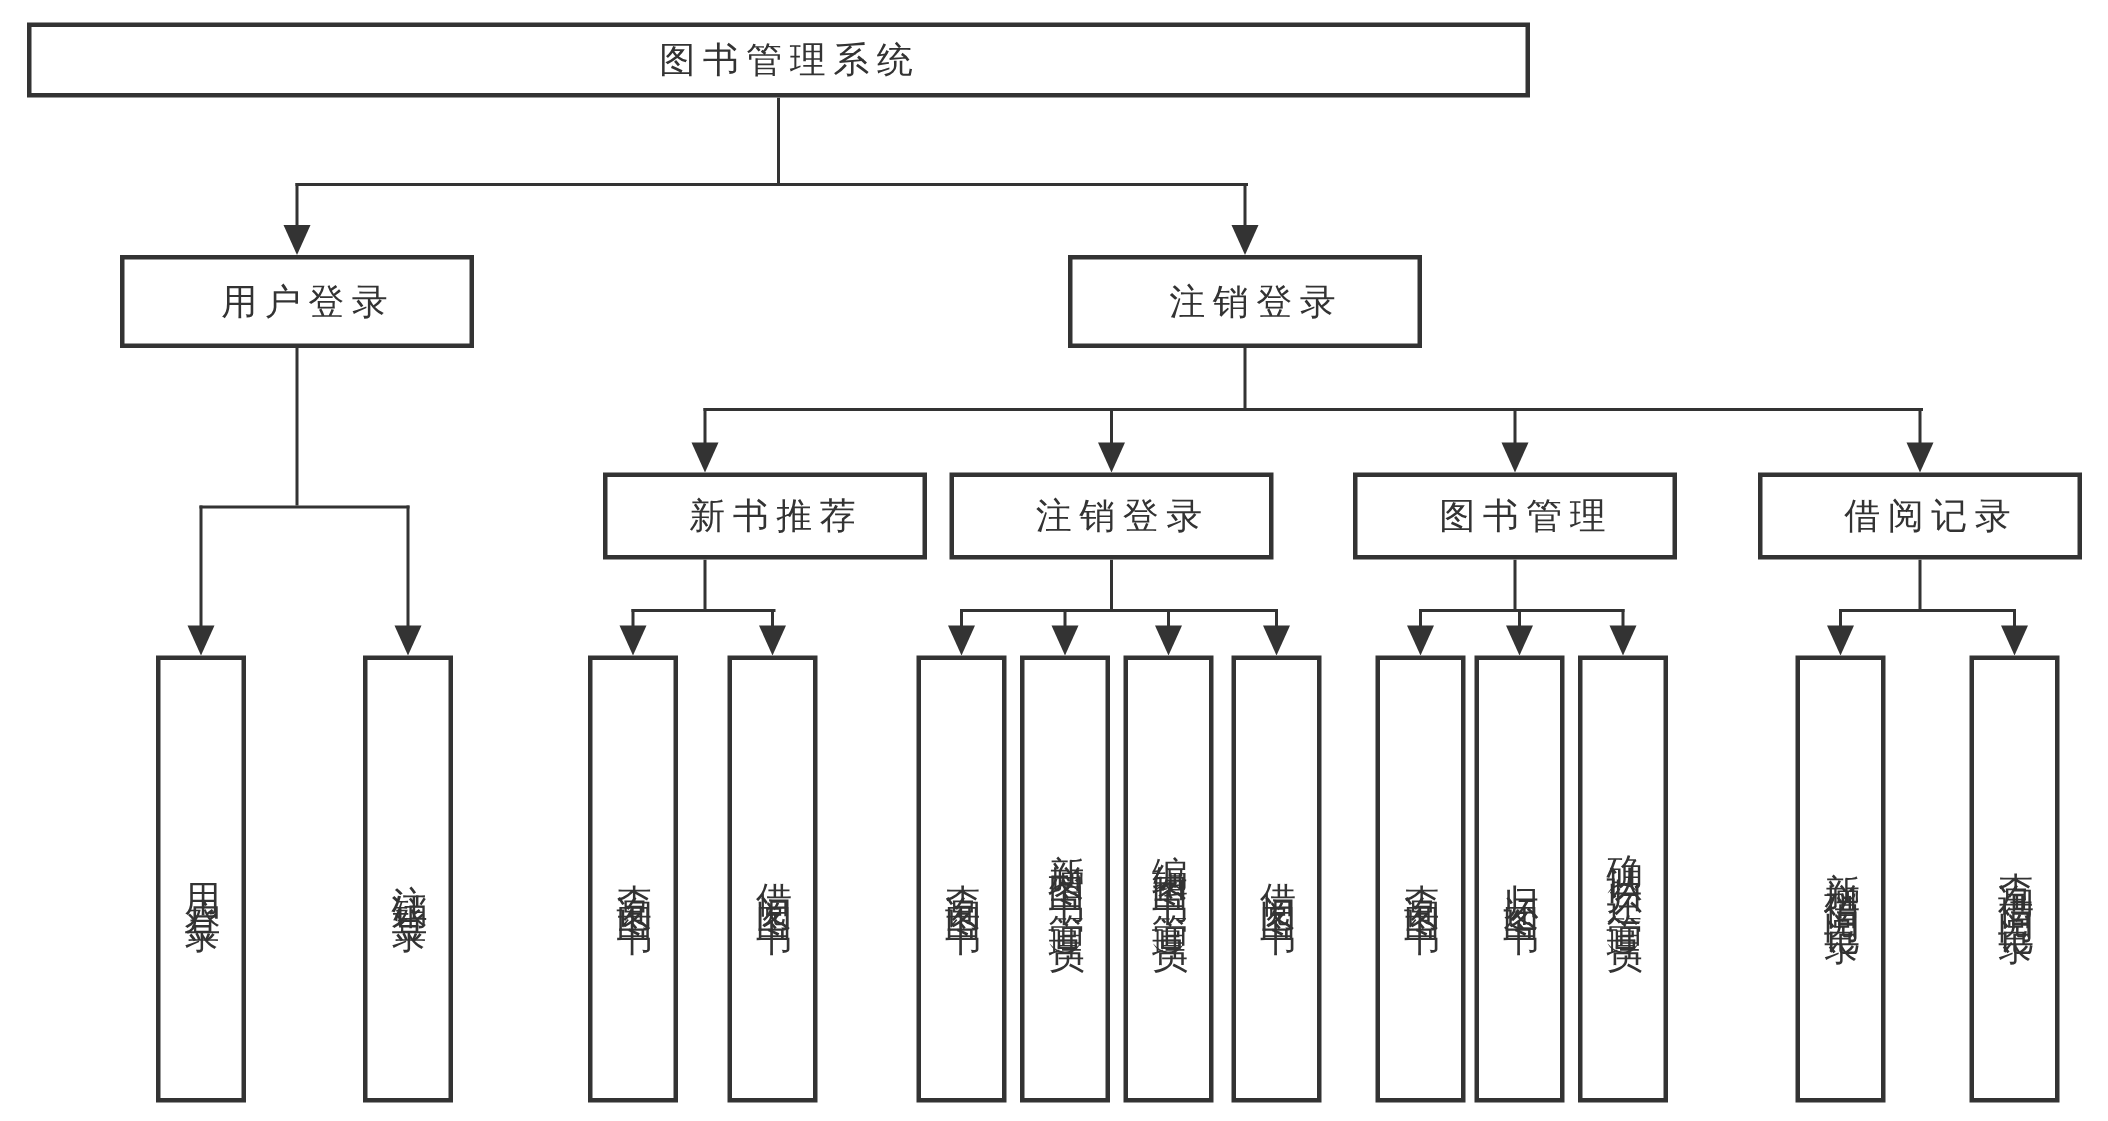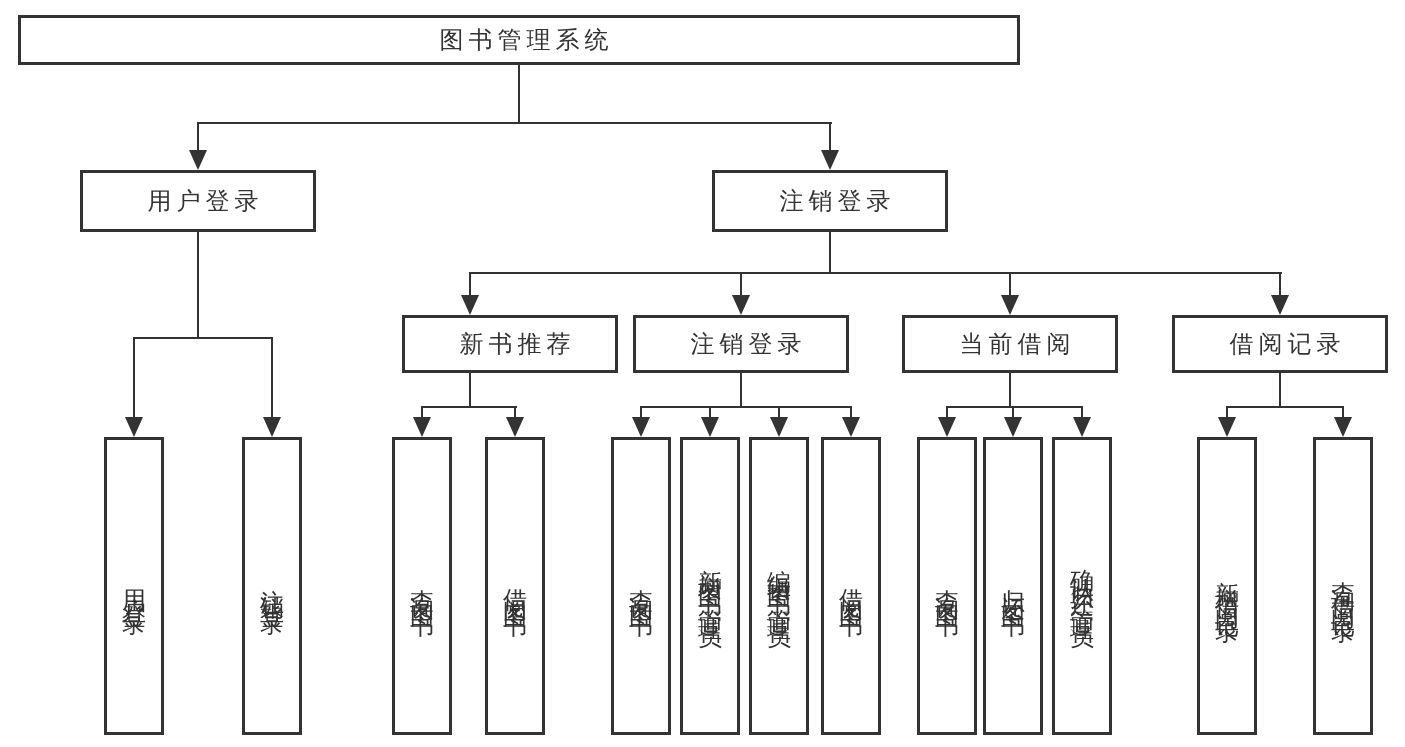--- a/index.html
+++ b/index.html
@@ -65,21 +65,21 @@
 
 <div class="stage">
 
   <div class="box hbox root">图书管理系统</div>
 
   <div class="box hbox l2" style="left:80px;">用户登录</div>
   <div class="box hbox l2" style="left:712px;">注销登录</div>
 
   <div class="box hbox l3" style="left:362px;margin-left:40px;">新书推荐</div>
   <div class="box hbox l3" style="left:633px;">注销登录</div>
-  <div class="box hbox l3" style="left:902px;">当前借阅</div>
+  <div class="box hbox l3" style="left:902px;">图书管理</div>
   <div class="box hbox l3" style="left:1172px;">借阅记录</div>
 
   <div class="box vleaf" style="left:104px;">
       <span class="vtext">用户登录</span>
     </div>
   <div class="box vleaf" style="left:242px;">
       <span class="vtext">注销登录</span>
     </div>
   <div class="box vleaf" style="left:392px;">
       <span class="vtext">查询图书</span>

